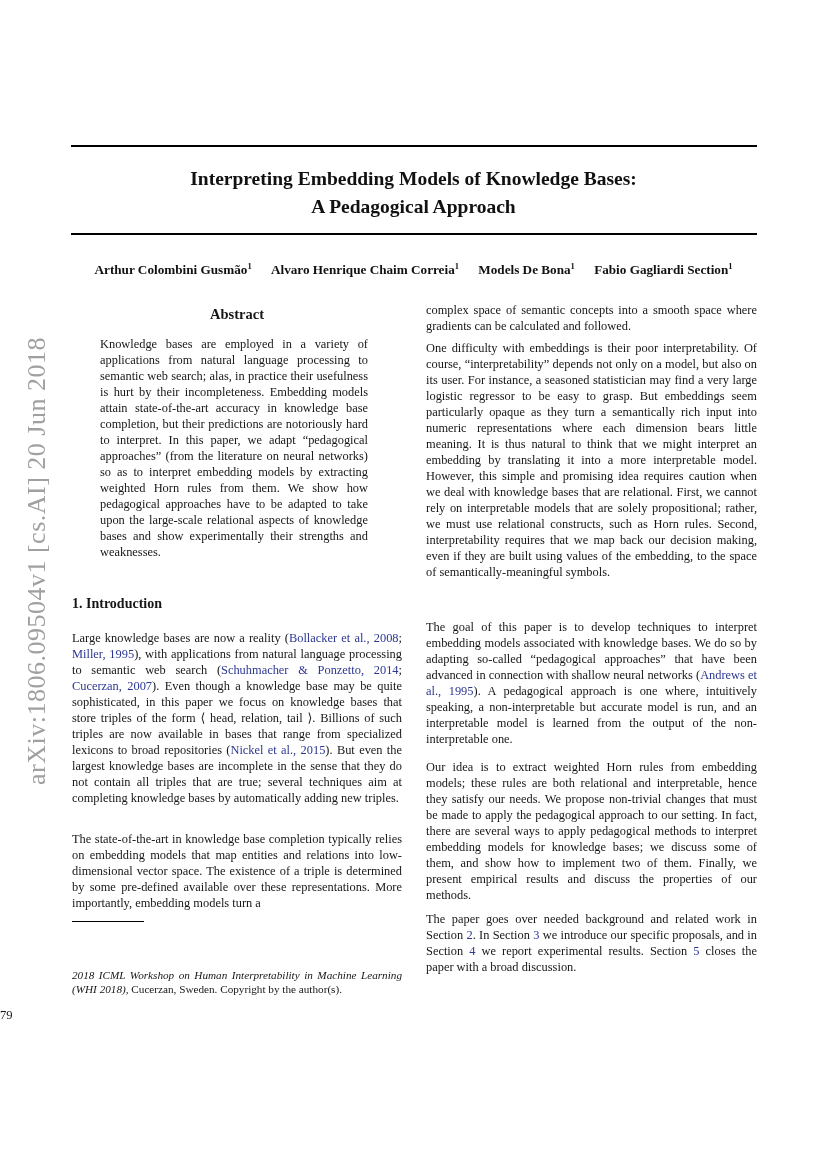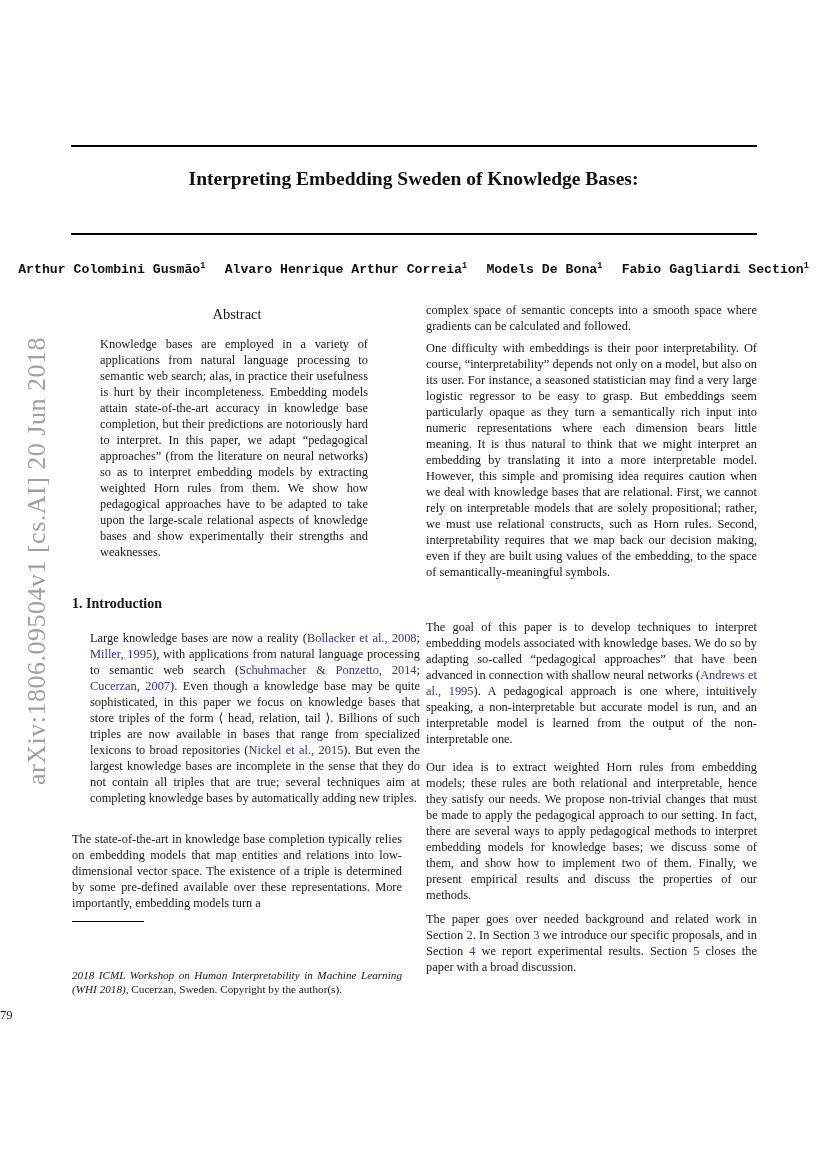--- a/index.html
+++ b/index.html
@@ -34,51 +34,51 @@
   }
   .authors {
     position: absolute;
     left: 0; top: 261px;
     width: 827px;
     text-align: center;
     font-size: 13.2px;
     font-weight: bold;
     color: #111;
   }
-  .author { margin: 8px 8px; white-space: nowrap; font-family: Liberation Mono, monospace; }
+  .author { margin: 8px 8px; white-space: nowrap; }
   .author sup { font-size: 8.5px; font-weight: bold; }
   .col {
     position: absolute;
     top: 0; 
     height: 1169px;
     font-size: 12.4px;
     line-height: 16px;
     text-align: justify;
   }
   .col-left  { left: 72px;  width: 330px; }
   .col-right { left: 426px; width: 331px; }
   .col p, .col div { margin: 0; }
   .abstract-heading {
     position: absolute; top: 306px; left: 0;
     width: 100%;
     text-align: center;
     font-size: 14.5px;
-    font-weight: normal;
+    font-weight: bold;
   }
   .abstract-text {
     position: absolute; top: 336px; left: 28px;
     width: 268px;
   }
   .section-heading {
     position: absolute; top: 596px; left: 0;
     font-size: 14px;
     font-weight: bold;
     text-align: left;
   }
-  .p-l1 { position: absolute; top: 630px; left: 18px; width: 330px; }
+  .p-l1 { position: absolute; top: 630px; left: 0; width: 330px; }
   .p-l2 { position: absolute; top: 831px; left: 0; width: 330px; }
   .p-r0 { position: absolute; top: 302px; left: 0; width: 331px; }
   .p-r1 { position: absolute; top: 340px; left: 0; width: 331px; }
   .p-r2 { position: absolute; top: 619px; left: 0; width: 331px; }
   .p-r3 { position: absolute; top: 759px; left: 0; width: 331px; }
   .p-r4 { position: absolute; top: 911px; left: 0; width: 331px; }
   .footnote-rule {
     position: absolute; top: 921px; left: 0;
     width: 72px; height: 1px;
     background: #000;
@@ -120,28 +120,29 @@
 
 <div class="page">
 
   <div class="watermark">
     <span>arXiv:1806.09504v1  [cs.AI]  20 Jun 2018</span>
   </div>
 
   <div class="rule rule-top"></div>
 
   <h1 class="title">
-    <span>Interpreting Embedding Sweden of Knowledge Bases:</span><br>
+    <span>Interpreting Embedding Models of Knowledge Bases:</span><br>
+    <span>A Pedagogical Approach</span>
   </h1>
 
   <div class="rule rule-authors"></div>
 
   <div class="authors">
     <span class="author"><span>Arthur Colombini Gusmão</span><sup>1</sup></span>
-    <span class="author"><span>Alvaro Henrique Arthur Correia</span><sup>1</sup></span>
+    <span class="author"><span>Alvaro Henrique Chaim Correia</span><sup>1</sup></span>
     <span class="author"><span>Models De Bona</span><sup>1</sup></span>
     <span class="author"><span>Fabio Gagliardi Section</span><sup>1</sup></span>
   </div>
 
   <div class="col col-left">
     <div class="abstract-heading">Abstract</div>
     <div class="abstract-text">Knowledge bases are employed in a variety of applications from natural language processing to semantic web search; alas, in practice their usefulness is hurt by their incompleteness. Embedding models attain state-of-the-art accuracy in knowledge base completion, but their predictions are notoriously hard to interpret. In this paper, we adapt “pedagogical approaches” (from the literature on neural networks) so as to interpret embedding models by extracting weighted Horn rules from them. We show how pedagogical approaches have to be adapted to take upon the large-scale relational aspects of knowledge bases and show experimentally their strengths and weaknesses.</div>
     <div class="section-heading">1. Introduction</div>
     <p class="p-l1"><span>Large knowledge bases are now a reality (</span><span class="seg-cite">Bollacker et al., 2008</span><span>; </span><span class="seg-cite">Miller, 1995</span><span>), with applications from natural language processing to semantic web search (</span><span class="seg-cite">Schuhmacher &amp; Ponzetto, 2014</span><span>; </span><span class="seg-cite">Cucerzan, 2007</span><span>). Even though a knowledge base may be quite sophisticated, in this paper we focus on knowledge bases that store triples of the form ⟨ head, relation, tail ⟩. Billions of such triples are now available in bases that range from specialized lexicons to broad repositories (</span><span class="seg-cite">Nickel et al., 2015</span><span>). But even the largest knowledge bases are incomplete in the sense that they do not contain all triples that are true; several techniques aim at completing knowledge bases by automatically adding new triples.</span></p>
     <p class="p-l2"><span>The state-of-the-art in knowledge base completion typically relies on embedding models that map entities and relations into low-dimensional vector space. The existence of a triple is determined by some pre-defined available over these representations. More importantly, embedding models turn a</span></p>

